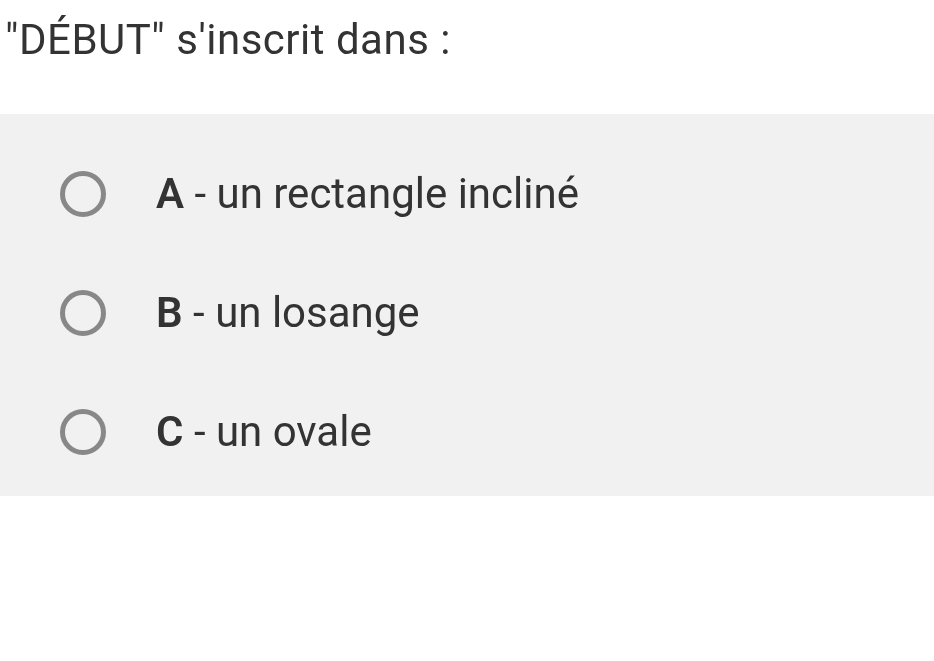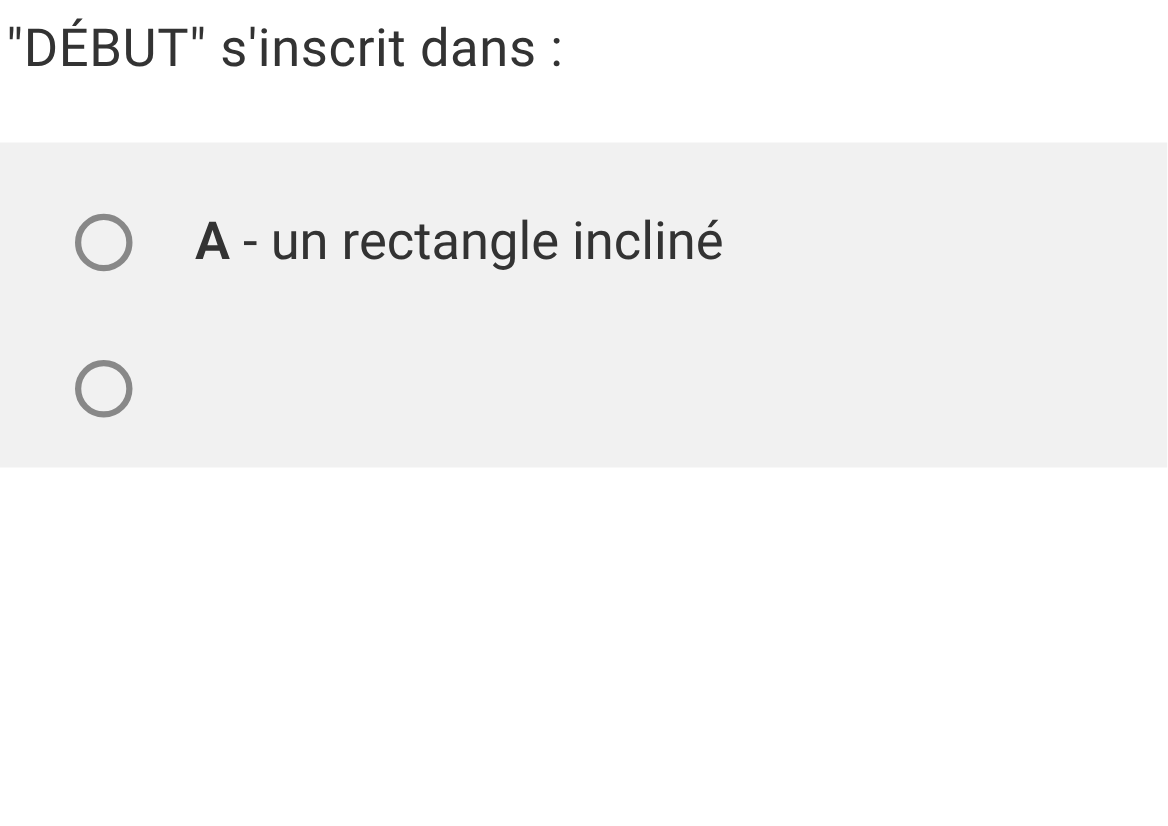--- a/index.html
+++ b/index.html
@@ -63,14 +63,23 @@
 
 <div class="options-section">
   <div class="option-row">
     <div class="radio-circle"></div>
     <div class="option-text">
       <span class="option-letter">A</span> - <span>un rectangle incliné</span>
     </div>
   </div>
   <div class="option-row">
     <div class="radio-circle"></div>
+    <div class="option-text">
+      <span class="option-letter">B</span> - <span>un losange</span>
+    </div>
+  </div>
+  <div class="option-row">
+    <div class="radio-circle"></div>
+    <div class="option-text">
+      <span class="option-letter">C</span> - <span>un ovale</span>
+    </div>
   </div>
 </div>
 
 </body></html>

